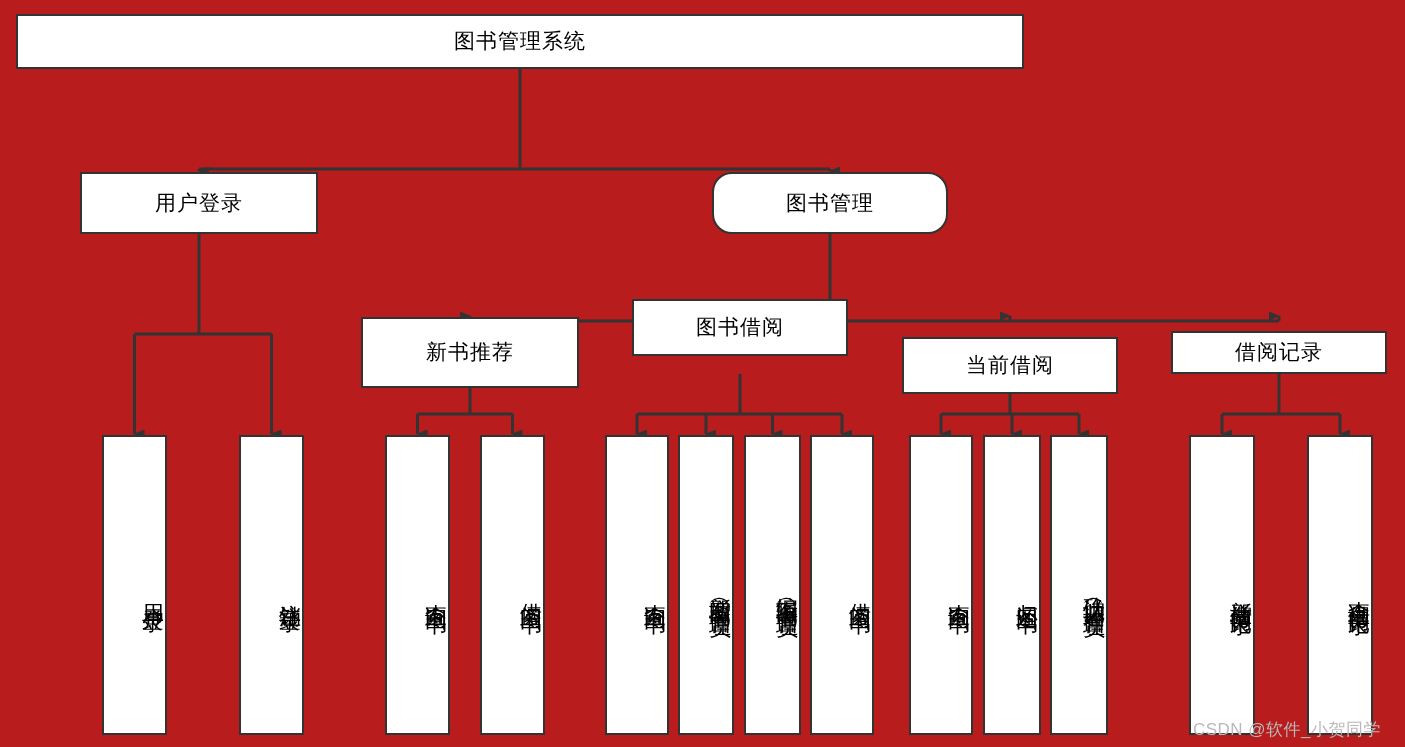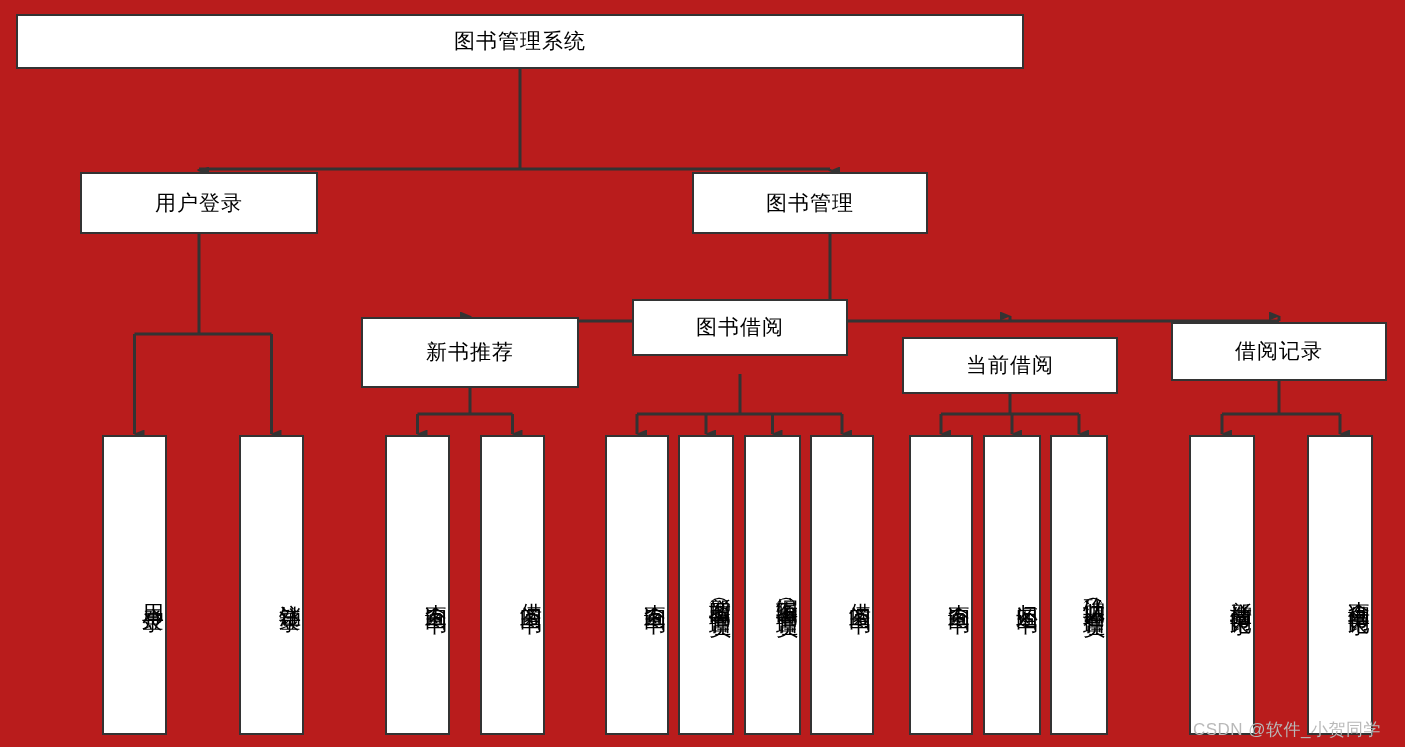--- a/index.html
+++ b/index.html
@@ -117,33 +117,33 @@
       </g>
   </svg>
 
   <div id="nodes-layer">
       <div class="node horizontal" style="left: 16px; top: 14px; width: 1008px; height: 55px;">
         <span class="node-label">图书管理系统</span>
       </div>
       <div class="node horizontal" style="left: 80px; top: 172px; width: 238px; height: 62px;">
         <span class="node-label">用户登录</span>
       </div>
-      <div class="node horizontal" style="left: 692px; top: 172px; width: 236px; height: 62px;">
+      <div class="node horizontal" style="left: 712px; top: 172px; width: 236px; height: 62px; border-radius: 20px;">
         <span class="node-label">图书管理</span>
       </div>
       <div class="node horizontal" style="left: 361px; top: 317px; width: 218px; height: 71px;">
         <span class="node-label">新书推荐</span>
       </div>
       <div class="node horizontal" style="left: 632px; top: 299px; width: 216px; height: 57px;">
         <span class="node-label">图书借阅</span>
       </div>
       <div class="node horizontal" style="left: 902px; top: 317px; width: 216px; height: 57px; margin-top: 20px;">
         <span class="node-label">当前借阅</span>
       </div>
-      <div class="node horizontal" style="left: 1171px; top: 322px; width: 216px; height: 59px;">
+      <div class="node horizontal" style="left: 1171px; top: 331px; width: 216px; height: 43px;">
         <span class="node-label">借阅记录</span>
       </div>
       <div class="node vertical" style="left: 102px; top: 435px; width: 65px; height: 300px;">
         <span class="node-label">用户登录</span>
       </div>
       <div class="node vertical" style="left: 239px; top: 435px; width: 65px; height: 300px;">
         <span class="node-label">注销登录</span>
       </div>
       <div class="node vertical" style="left: 385px; top: 435px; width: 65px; height: 300px;">
         <span class="node-label">查询图书</span>

